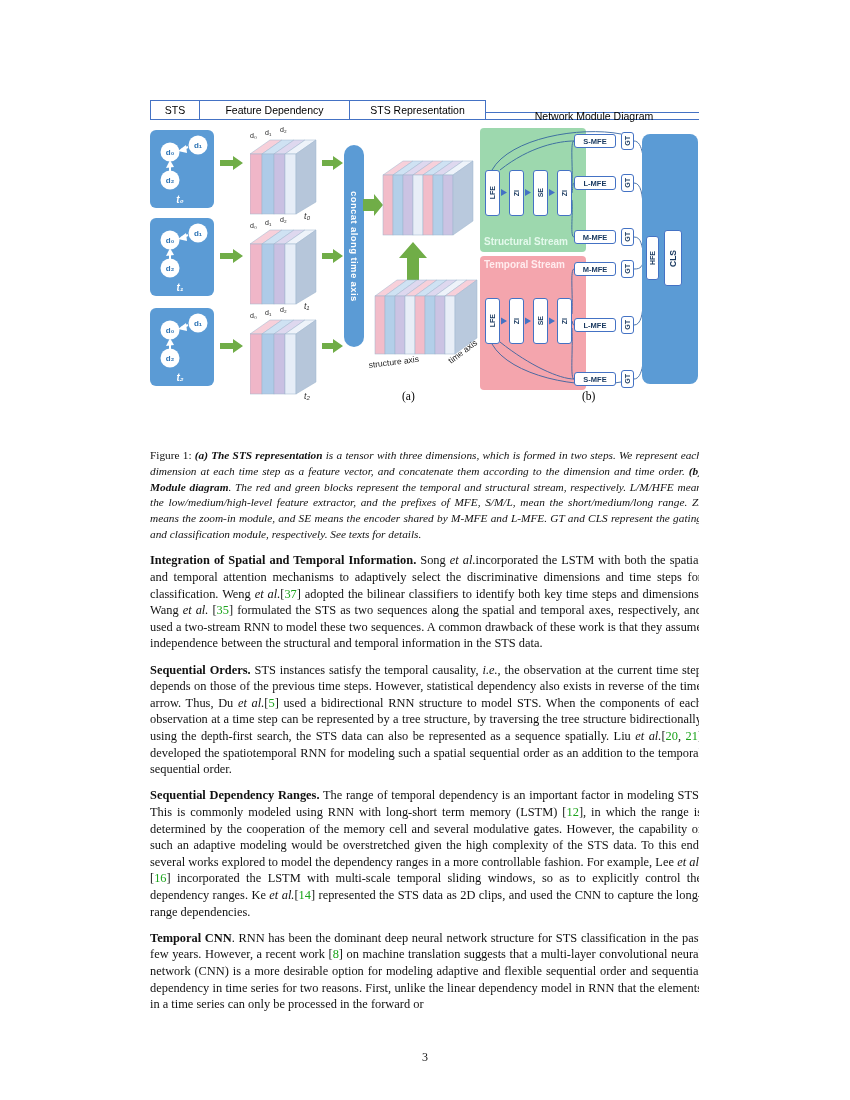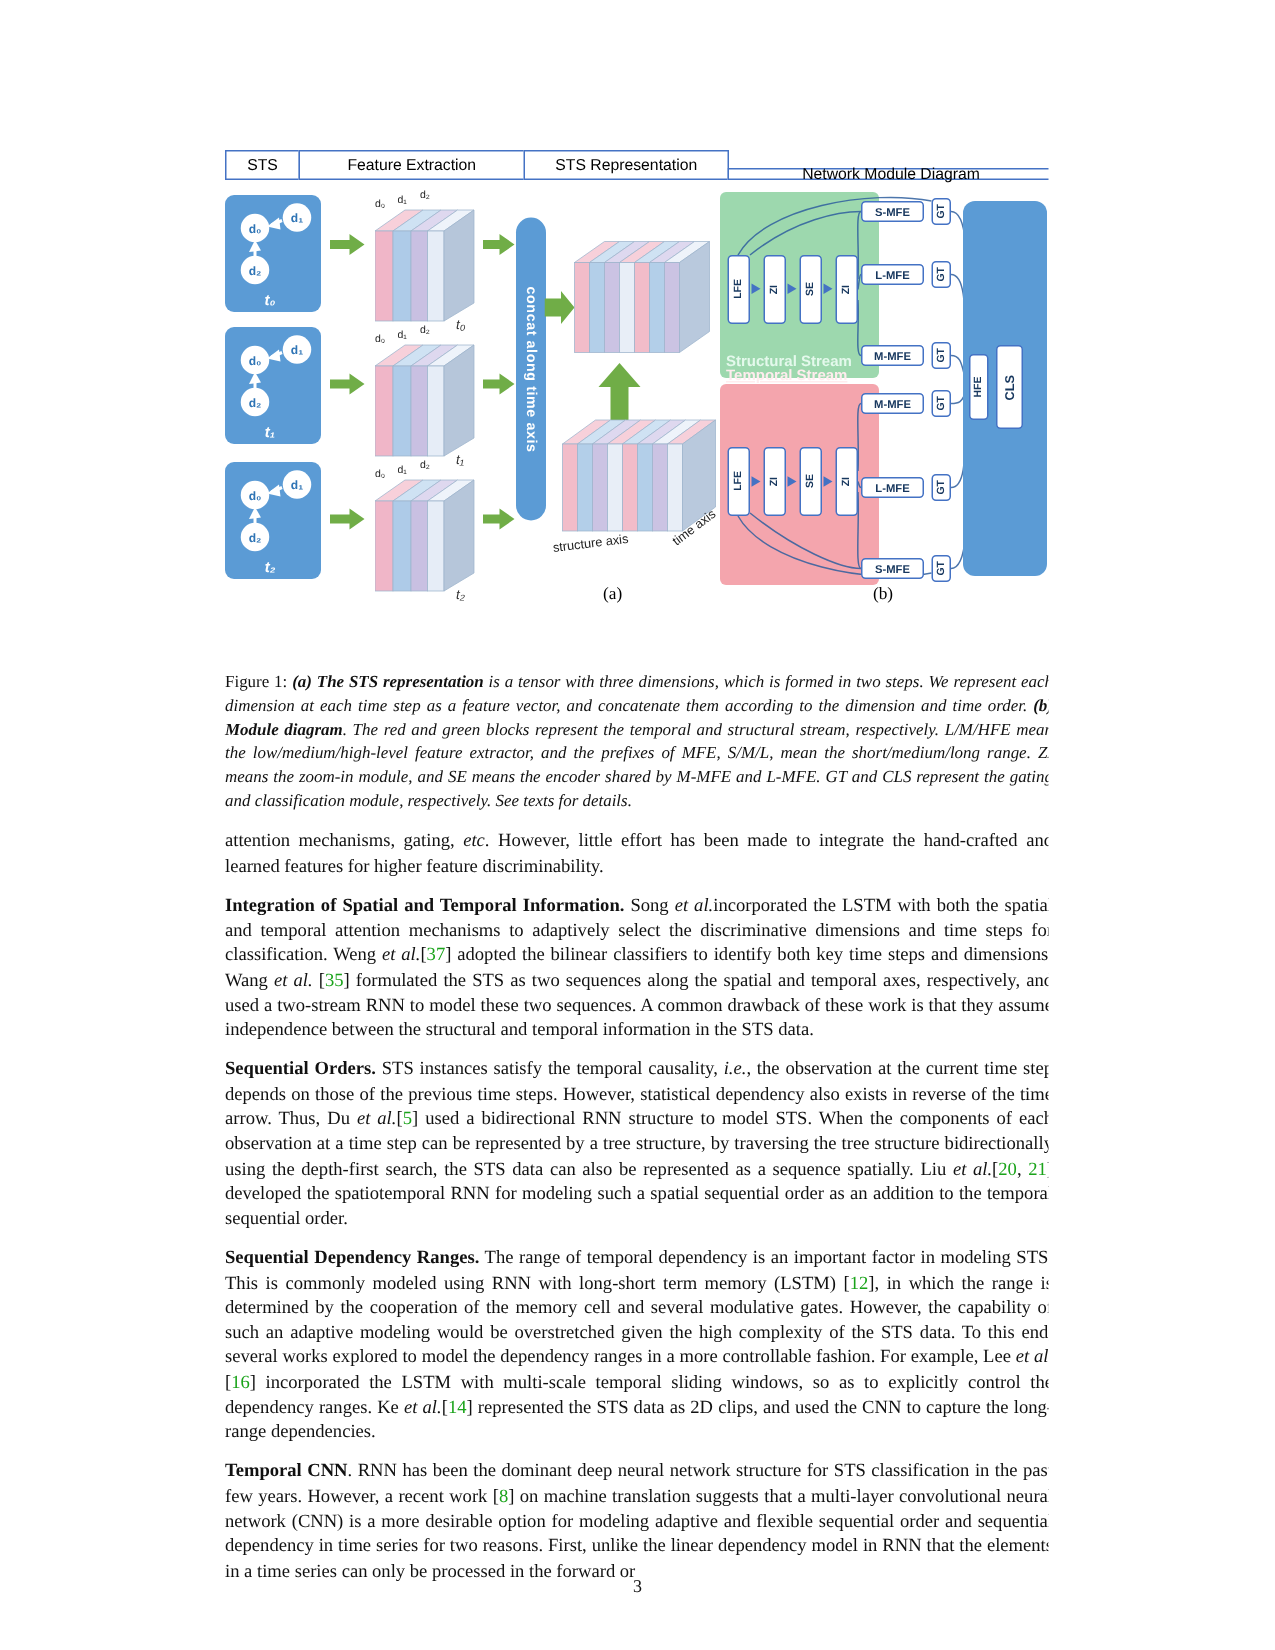--- a/index.html
+++ b/index.html
@@ -28,21 +28,21 @@
   .concat-bar span{writing-mode:vertical-rl;font-size:9.5px;font-weight:bold;color:#fff;letter-spacing:.4px;}
 
   .cubes{position:absolute;left:213px;top:30px;}
   .ax{font-size:8.5px;fill:#222;}
 
   .network{position:absolute;left:330px;top:26px;width:220px;height:268px;}
   .block-green{position:absolute;left:0;top:2px;width:106px;height:124px;background:var(--stream_green);border-radius:4px;}
   .block-red{position:absolute;left:0;top:130px;width:106px;height:134px;background:var(--stream_red);border-radius:4px;}
   .stream-label{position:absolute;left:4px;font-weight:bold;font-size:10px;white-space:nowrap;}
   .sl-green{top:110px;color:#e4f9ec;}
-  .sl-red{top:119px;color:#ffecee;text-decoration:underline;}
+  .sl-red{top:133px;color:#ffecee;}
   .curves{position:absolute;left:0;top:0;}
   .vbox{position:absolute;width:15px;height:46px;background:#fff;border:1px solid var(--border_blue);
         border-radius:3px;display:flex;align-items:center;justify-content:center;box-sizing:border-box;}
   .vbox span{writing-mode:vertical-rl;transform:rotate(180deg);font-size:7px;font-weight:bold;color:var(--dark_blue_text);}
   .mfe{position:absolute;left:94px;width:42px;height:14px;background:#fff;border:1px solid var(--border_blue);
        border-radius:3px;display:flex;align-items:center;justify-content:center;font-size:7.5px;
        font-weight:bold;color:var(--dark_blue_text);box-sizing:border-box;}
   .gt{position:absolute;left:141px;width:13px;height:18px;background:#fff;border:1px solid var(--border_blue);
       border-radius:3px;display:flex;align-items:center;justify-content:center;box-sizing:border-box;}
   .gt span{writing-mode:vertical-rl;transform:rotate(180deg);font-size:7px;font-weight:bold;color:var(--dark_blue_text);}
@@ -64,21 +64,21 @@
 </style>
 </head>
 <body>
 
 <div class="page">
 
   <div class="figure">
 
     <div class="fig-header">
       <div class="fig-cell fc1">STS</div>
-      <div class="fig-cell fc2">Feature Extraction</div>
+      <div class="fig-cell fc2">Feature Dependency</div>
       <div class="fig-cell fc3">STS Representation</div>
       <div class="fig-cell fc4">Network Module Diagram</div>
     </div>
 
     <div class="sts-box" style="top:30px">
       <svg width="64" height="78">
         <line x1="38" y1="17" x2="31" y2="20" stroke="#fff" stroke-width="2"></line>
         <polygon points="28,21 36,15 37,23" fill="#fff"></polygon>
         <line x1="20" y1="42" x2="20" y2="35" stroke="#fff" stroke-width="2"></line>
         <polygon points="20,30 16,38 24,37" fill="#fff"></polygon>
@@ -353,21 +353,20 @@
           <span>CLS</span>
         </div>
     </div>
 
     <div class="sub-label" style="left:252px;top:290px">(a)</div>
     <div class="sub-label" style="left:432px;top:290px">(b)</div>
   </div>
 
   <div class="content">
     <p class="caption"><span class="s-n">Figure 1: </span><span class="s-bi">(a) </span><span class="s-bi">The STS representation </span><span class="s-i">is a tensor with three dimensions, which is formed in two steps. We represent each dimension at each time step as a feature vector, and concatenate them according to the dimension and time order. </span><span class="s-bi">(b) Module diagram</span><span class="s-i">. The red and green blocks represent the temporal and structural stream, respectively. L/M/HFE mean the low/medium/high-level feature extractor, and the prefixes of MFE, S/M/L, mean the short/medium/long range. ZI means the zoom-in module, and SE means the encoder shared by M-MFE and L-MFE. GT and CLS represent the gating and classification module, respectively. See texts for details.</span></p>
-    <p><span class="s-n">attention mechanisms, gating, </span><span class="s-i">etc</span><span class="s-n">. However, little effort has been made to integrate the hand-crafted and learned features for higher feature discriminability.</span></p>
     <p><span class="s-b">Integration of Spatial and Temporal Information.</span><span class="s-n"> Song </span><span class="s-i">et al.</span><span class="s-n">incorporated the LSTM with both the spatial and temporal attention mechanisms to adaptively select the discriminative dimensions and time steps for classification. Weng </span><span class="s-i">et al.</span><span class="s-n">[</span><span class="s-c">37</span><span class="s-n">] adopted the bilinear classifiers to identify both key time steps and dimensions. Wang </span><span class="s-i">et al.</span><span class="s-n"> [</span><span class="s-c">35</span><span class="s-n">] formulated the STS as two sequences along the spatial and temporal axes, respectively, and used a two-stream RNN to model these two sequences. A common drawback of these work is that they assume independence between the structural and temporal information in the STS data.</span></p>
     <p><span class="s-b">Sequential Orders.</span><span class="s-n"> STS instances satisfy the temporal causality, </span><span class="s-i">i.e.</span><span class="s-n">, the observation at the current time step depends on those of the previous time steps. However, statistical dependency also exists in reverse of the time arrow. Thus, Du </span><span class="s-i">et al.</span><span class="s-n">[</span><span class="s-c">5</span><span class="s-n">] used a bidirectional RNN structure to model STS. When the components of each observation at a time step can be represented by a tree structure, by traversing the tree structure bidirectionally using the depth-first search, the STS data can also be represented as a sequence spatially. Liu </span><span class="s-i">et al.</span><span class="s-n">[</span><span class="s-c">20</span><span class="s-n">, </span><span class="s-c">21</span><span class="s-n">] developed the spatiotemporal RNN for modeling such a spatial sequential order as an addition to the temporal sequential order.</span></p>
     <p><span class="s-b">Sequential Dependency Ranges.</span><span class="s-n"> The range of temporal dependency is an important factor in modeling STS. This is commonly modeled using RNN with long-short term memory (LSTM) [</span><span class="s-c">12</span><span class="s-n">], in which the range is determined by the cooperation of the memory cell and several modulative gates. However, the capability of such an adaptive modeling would be overstretched given the high complexity of the STS data. To this end, several works explored to model the dependency ranges in a more controllable fashion. For example, Lee </span><span class="s-i">et al.</span><span class="s-n">[</span><span class="s-c">16</span><span class="s-n">] incorporated the LSTM with multi-scale temporal sliding windows, so as to explicitly control the dependency ranges. Ke </span><span class="s-i">et al.</span><span class="s-n">[</span><span class="s-c">14</span><span class="s-n">] represented the STS data as 2D clips, and used the CNN to capture the long-range dependencies.</span></p>
     <p><span class="s-b">Temporal CNN</span><span class="s-n">. RNN has been the dominant deep neural network structure for STS classification in the past few years. However, a recent work [</span><span class="s-c">8</span><span class="s-n">] on machine translation suggests that a multi-layer convolutional neural network (CNN) is a more desirable option for modeling adaptive and flexible sequential order and sequential dependency in time series for two reasons. First, unlike the linear dependency model in RNN that the elements in a time series can only be processed in the forward or</span></p>
   </div>
 
   <div class="pagenum">3</div>
 </div>
 
 </body></html>

